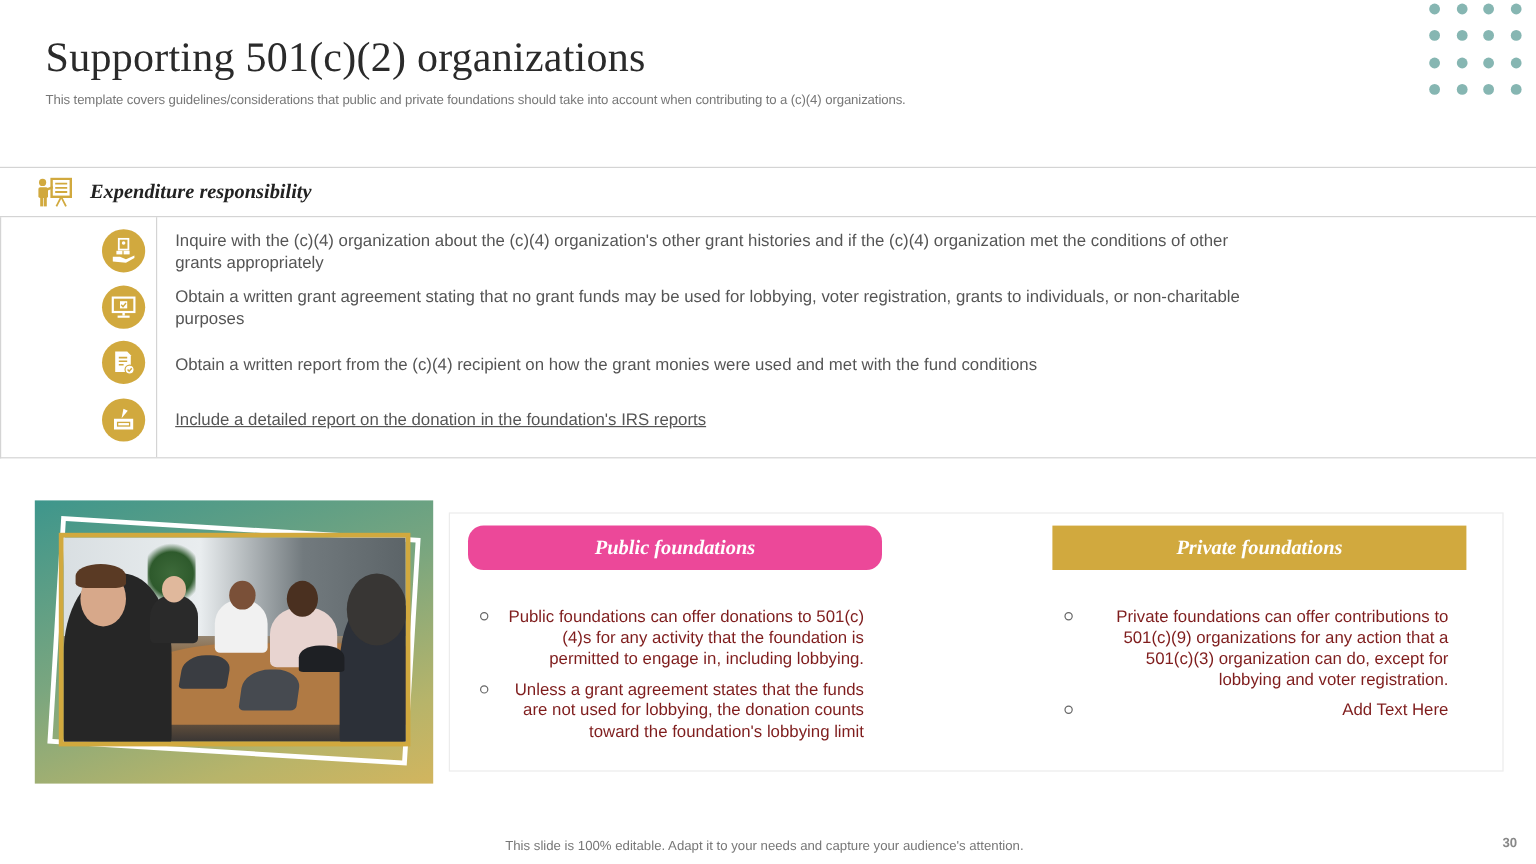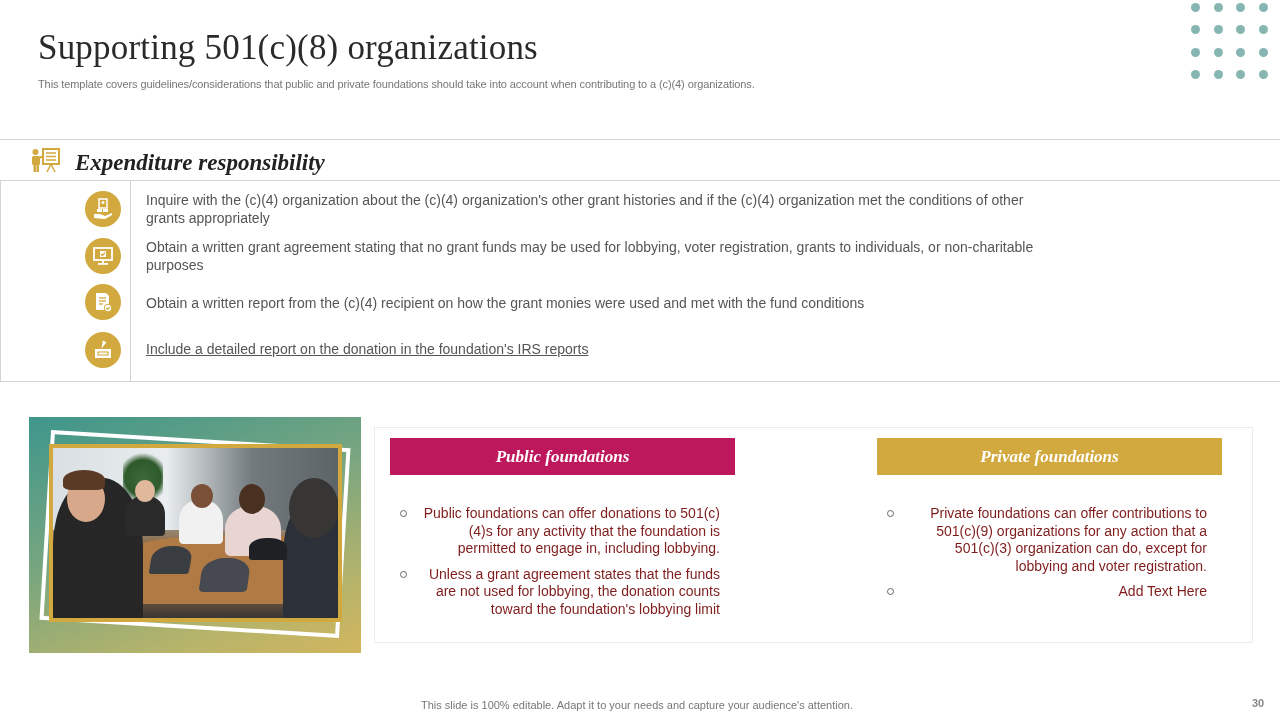--- a/index.html
+++ b/index.html
@@ -26,21 +26,21 @@
     
     .exp-header {
       position: absolute; left: 0; top: 139px; width: 1280px; height: 42px;
       border-top: 1px solid #d4d4d4; border-bottom: 1px solid #d4d4d4;
       display: flex; align-items: center;
     }
     .exp-header .hdr-icon { position: absolute; left: 31px; top: 8px; width: 30px; height: 26px; }
     .exp-header .hdr-title {
       position: absolute; left: 75px; top: 10px;
       font-family: "Liberation Serif", serif; font-style: italic; font-weight: bold;
-      font-size: 23px; color: #222;
+      font-size: 17px; color: #222;
     }
     .exp-body {
       position: absolute; left: 0; top: 181px; width: 1280px; height: 201px;
       border-left: 1px solid #d4d4d4; border-bottom: 1px solid #d4d4d4; padding-left: 48px;
     }
     .exp-divider {
       position: absolute; left: 129px; top: 0; width: 1px; height: 200px; background: #d4d4d4;
     }
     .exp-row { position: absolute; left: 0; width: 1280px; }
     .exp-row .circ {
@@ -77,21 +77,21 @@
     .found-box {
       position: absolute; left: 374px; top: 427px; width: 879px; height: 216px;
       border: 1px solid #ececec; background: #fff;
     }
     .found-head {
       position: absolute; top: 10px; height: 37px; width: 345px;
       display: flex; align-items: center; justify-content: center;
       font-family: "Liberation Serif", serif; font-style: italic; font-weight: bold;
       font-size: 17px; color: #ffffff;
     }
-    .found-head.public { left: 15px; background: #be185d; }
+    .found-head.public { left: 15px; background: #ec4899; border-radius: 13px; }
     .found-head.private { left: 502px; background: #d1a93e; }
     .found-list { position: absolute; top: 77px; width: 320px; list-style: none; }
     .found-list.public { left: 25px; }
     .found-list.private { left: 512px; }
     .found-list li {
       position: relative; padding-left: 19px; font-size: 14px; line-height: 17.6px; color: #7f1d1d;
       margin-bottom: 8px;
       text-align: right;
     }
     .found-list li .bullet {
@@ -103,21 +103,21 @@
       font-size: 11px; color: #777; padding-right: 4px;
     }
     .footer span { position: relative; left: -1px; }
     .page-num {
       position: absolute; left: 1252px; top: 697px; font-size: 11px; color: #888; font-weight: bold;
     }
   </style>
 </head>
 <body>
 
-<h1 class="title">Supporting 501(c)(8)  organizations</h1>
+<h1 class="title">Supporting 501(c)(2)  organizations</h1>
 <p class="subtitle">This template covers guidelines/considerations that public and private foundations should take into account when contributing to a (c)(4) organizations.</p>
 
 <div class="dots">
   <span></span>
     <span></span>
     <span></span>
     <span></span>
   <span></span>
     <span></span>
     <span></span>

